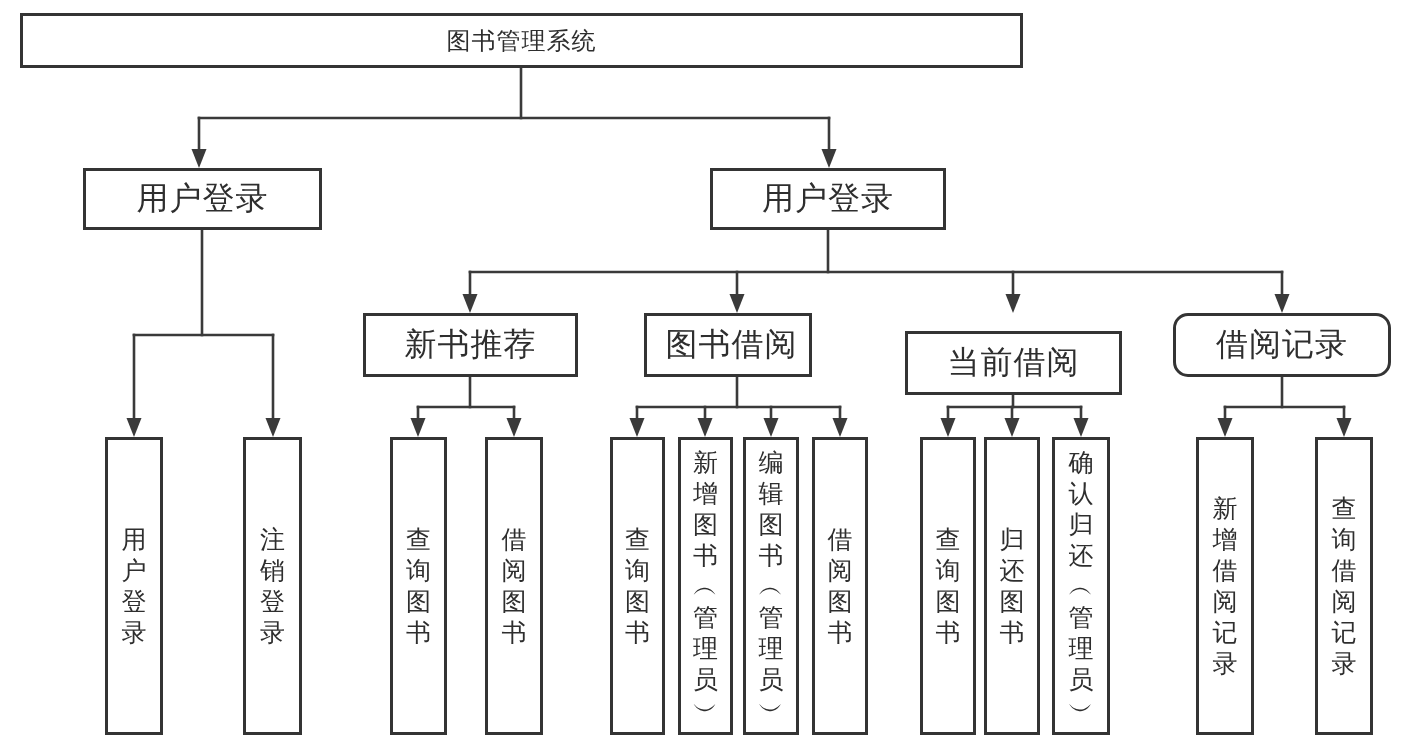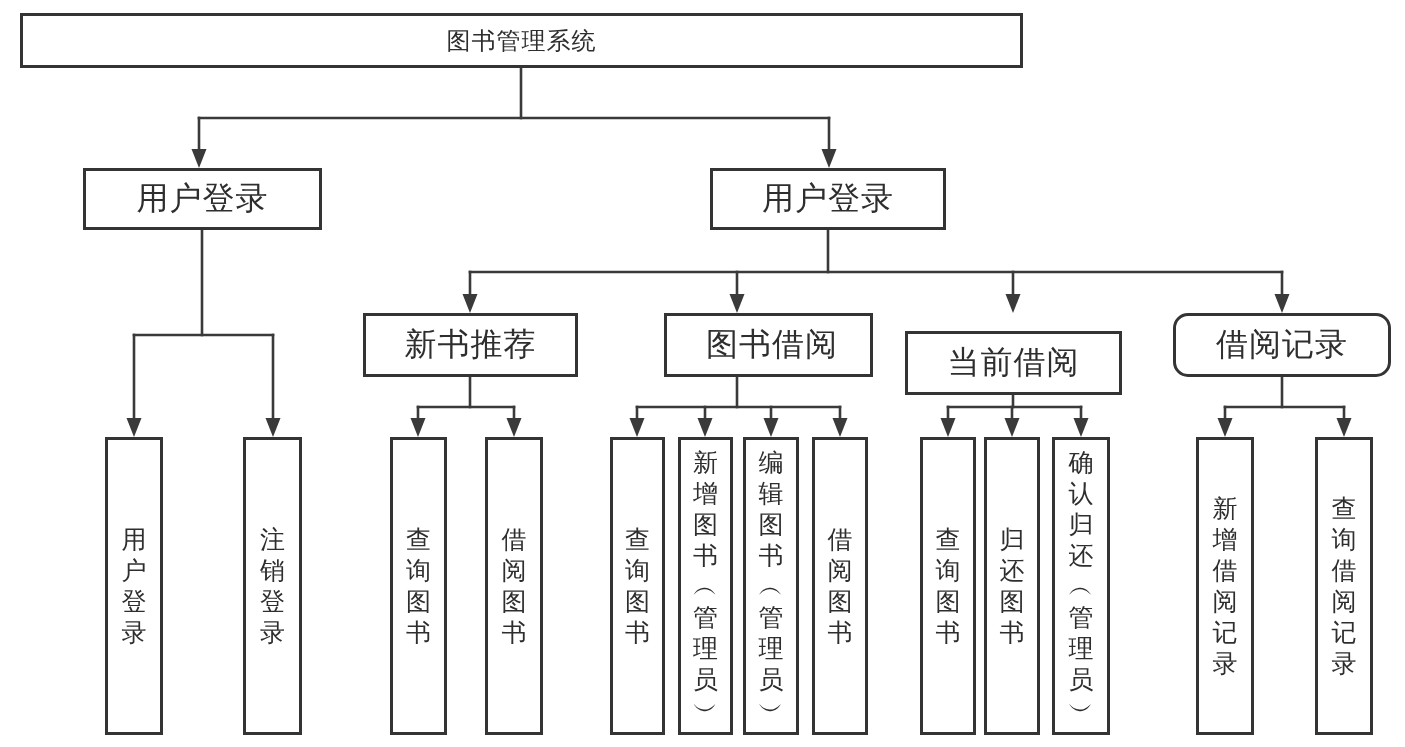--- a/index.html
+++ b/index.html
@@ -119,21 +119,21 @@
       <polygon points="1004.5,418 1019.5,418 1012,437" fill="#3a3a3a"></polygon>
       <polygon points="1073.5,418 1088.5,418 1081,437" fill="#3a3a3a"></polygon>
       <polygon points="1217.5,418 1232.5,418 1225,437" fill="#3a3a3a"></polygon>
       <polygon points="1336.5,418 1351.5,418 1344,437" fill="#3a3a3a"></polygon>
     </svg>
   <div id="nodes">
       <div class="node h root" style="left: 20px; top: 13px; width: 1003px; height: 55px;">图书管理系统</div>
       <div class="node h" style="left: 83px; top: 168px; width: 239px; height: 62px;">用户登录</div>
       <div class="node h" style="left: 710px; top: 168px; width: 236px; height: 62px;">用户登录</div>
       <div class="node h" style="left: 363px; top: 313px; width: 215px; height: 64px;">新书推荐</div>
-      <div class="node h" style="left: 664px; top: 313px; width: 209px; height: 64px; padding-left: 7px;">图书借阅</div>
+      <div class="node h" style="left: 644px; top: 313px; width: 168px; height: 64px; padding-left: 7px;">图书借阅</div>
       <div class="node h" style="left: 905px; top: 331px; width: 217px; height: 64px;">当前借阅</div>
       <div class="node h" style="left: 1173px; top: 313px; width: 218px; height: 64px; border-radius: 15px;">借阅记录</div>
       <div class="node v" style="left: 105px; top: 437px; width: 58px; height: 298px;">
         <span class="ch">用</span>
         <span class="ch">户</span>
         <span class="ch">登</span>
         <span class="ch">录</span>
       </div>
       <div class="node v" style="left: 243px; top: 437px; width: 59px; height: 298px;">
         <span class="ch">注</span>

